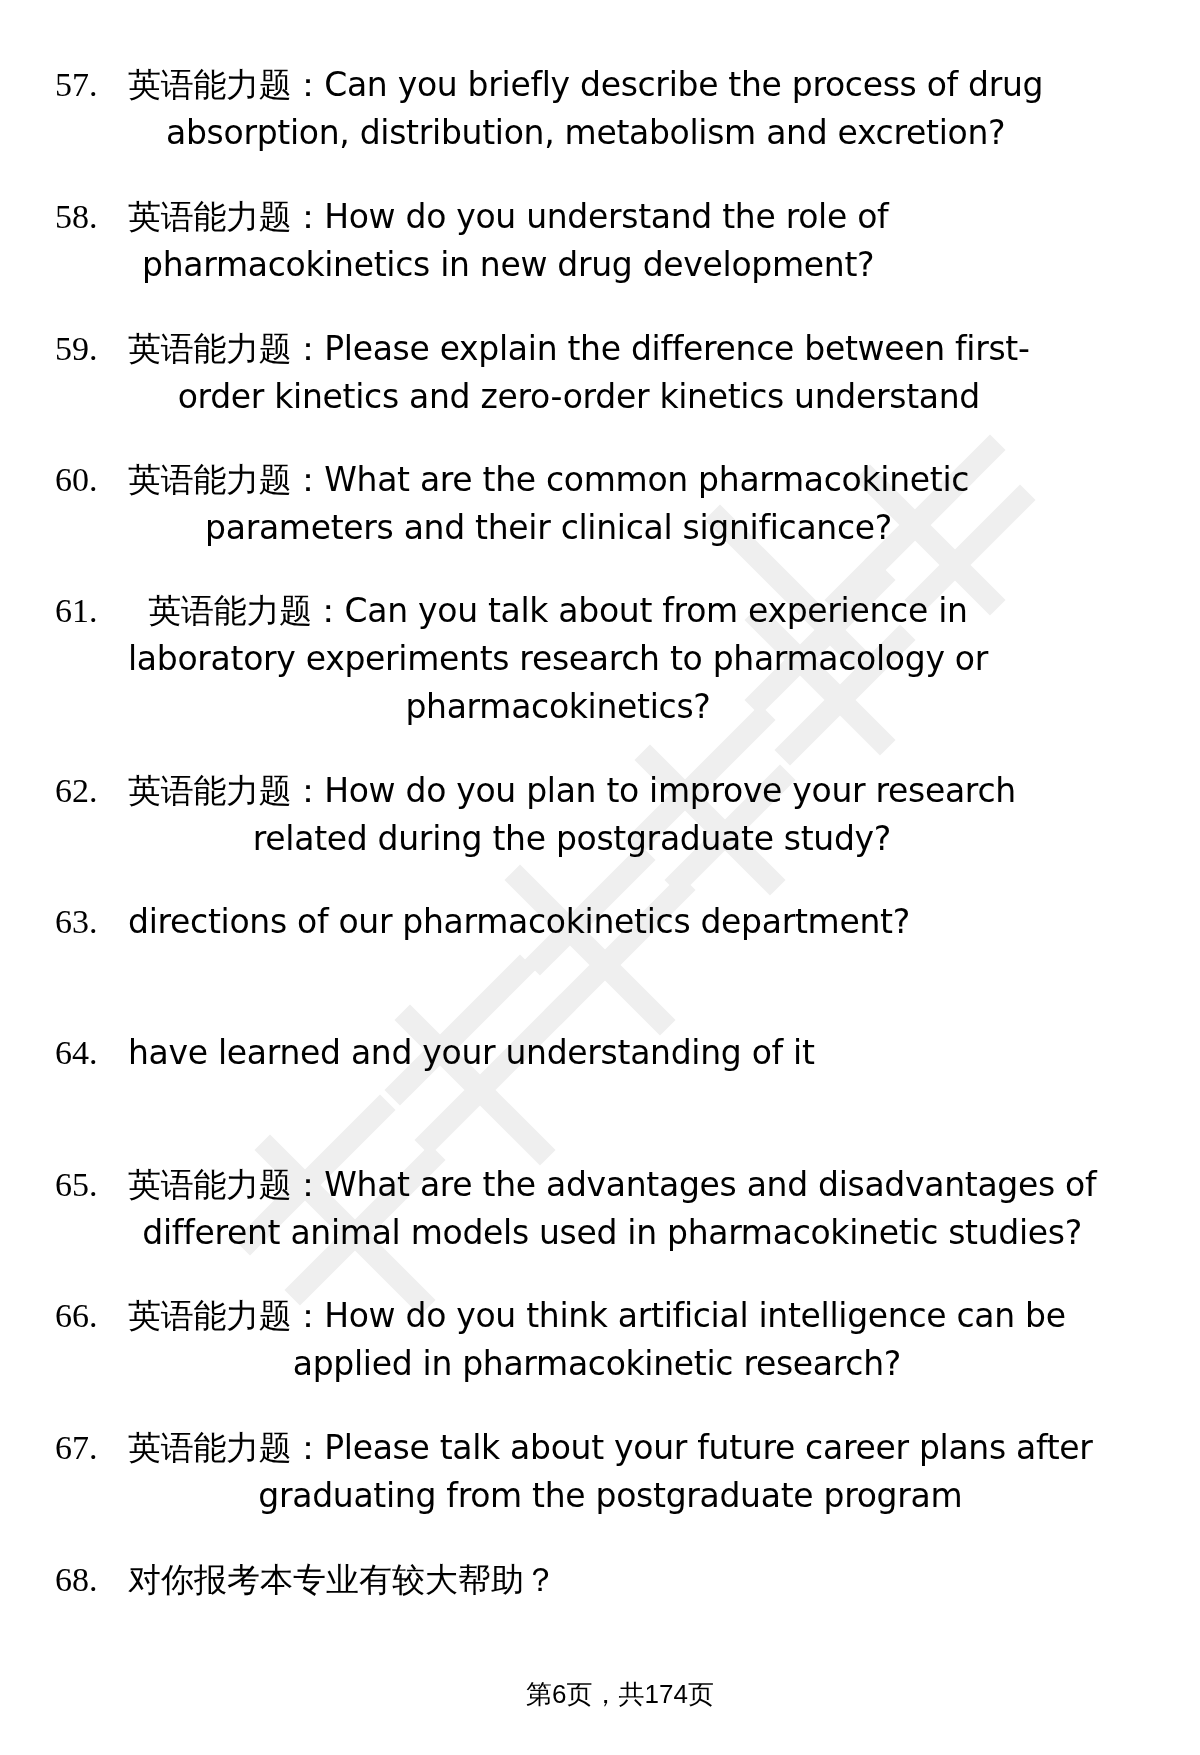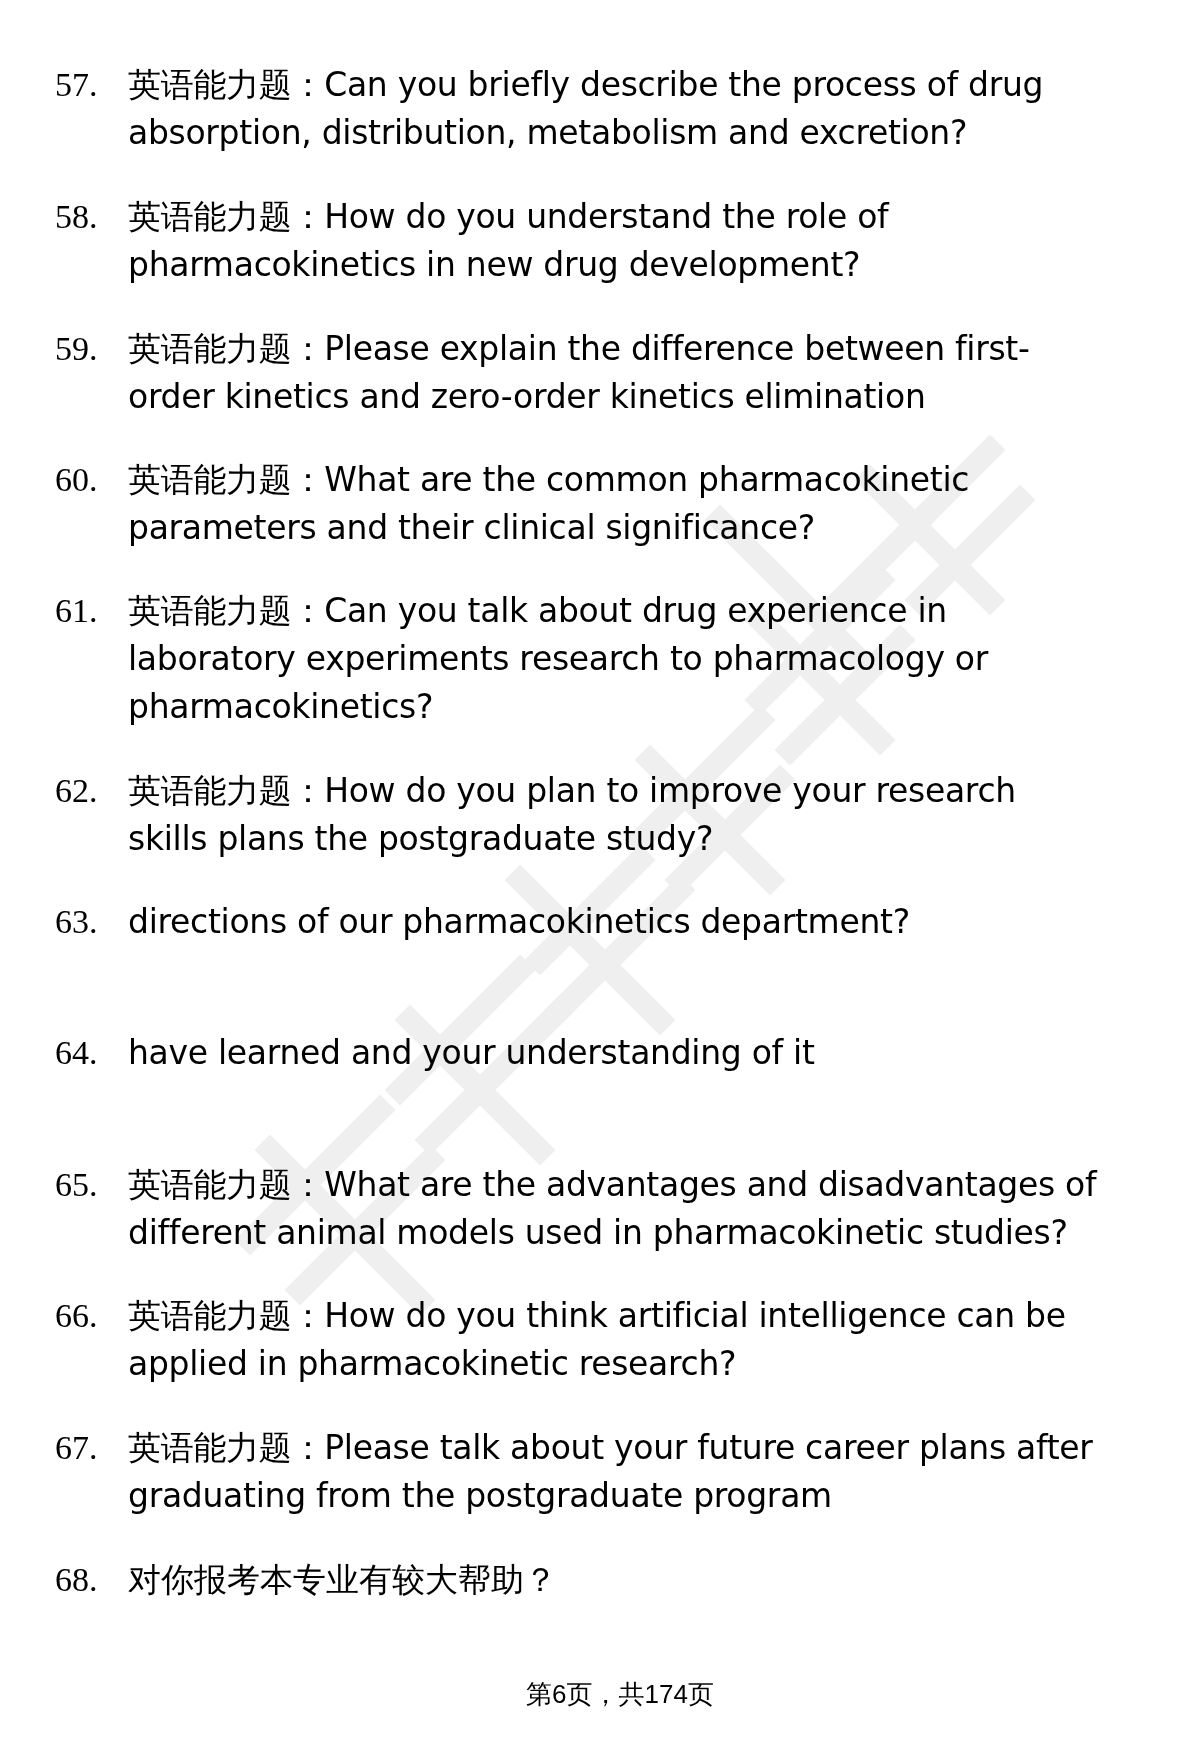--- a/index.html
+++ b/index.html
@@ -12,21 +12,21 @@
     pointer-events: none; z-index: 0;
   }
   .page { position: absolute; left: 0; top: 0; width: 1200px; height: 1755px; z-index: 1; }
   .item { position: absolute; left: 55px; width: 1140px; }
   .num {
     position: absolute; left: 0; top: 0; width: 70px;
     font-size: 34px; line-height: 48px; white-space: nowrap; font-family: Liberation Serif, serif;
   }
   .lines { position: absolute; left: 73px; top: 0; }
   .line {
-    font-size: 33px; line-height: 48px; white-space: nowrap; letter-spacing: -0.3px;
+    font-size: 33px; line-height: 48px; white-space: nowrap; letter-spacing: -0.3px; text-align: center;
   }
   .line.cjk { letter-spacing: 0px; }
   .footer {
     position: absolute; left: 0; width: 1200px; top: 1672px; text-align: center;
     font-family: "Liberation Sans", "DejaVu Sans", sans-serif; font-size: 26px; line-height: 44px; padding-left: 20px;
   }
 </style>
 </head>
 <body>
 
@@ -58,46 +58,46 @@
     <div class="lines">
       <div class="line">英语能力题：How do you understand the role of</div>
       <div class="line">pharmacokinetics in new drug development?</div>
     </div>
   </div>
 
   <div class="item" style="top:325px">
     <div class="num">59.</div>
     <div class="lines">
       <div class="line">英语能力题：Please explain the difference between first-</div>
-      <div class="line">order kinetics and zero-order kinetics elimination</div>
+      <div class="line">order kinetics and zero-order kinetics understand</div>
     </div>
   </div>
 
   <div class="item" style="top:456px">
     <div class="num">60.</div>
     <div class="lines">
       <div class="line">英语能力题：What are the common pharmacokinetic</div>
       <div class="line">parameters and their clinical significance?</div>
     </div>
   </div>
 
   <div class="item" style="top:587px">
     <div class="num">61.</div>
     <div class="lines">
-      <div class="line">英语能力题：Can you talk about drug experience in</div>
+      <div class="line">英语能力题：Can you talk about from experience in</div>
       <div class="line">laboratory experiments research to pharmacology or</div>
       <div class="line">pharmacokinetics?</div>
     </div>
   </div>
 
   <div class="item" style="top:767px">
     <div class="num">62.</div>
     <div class="lines">
       <div class="line">英语能力题：How do you plan to improve your research</div>
-      <div class="line">skills plans the postgraduate study?</div>
+      <div class="line">related during the postgraduate study?</div>
     </div>
   </div>
 
   <div class="item" style="top:898px">
     <div class="num">63.</div>
     <div class="lines">
       <div class="line">directions of our pharmacokinetics department?</div>
     </div>
   </div>
 

